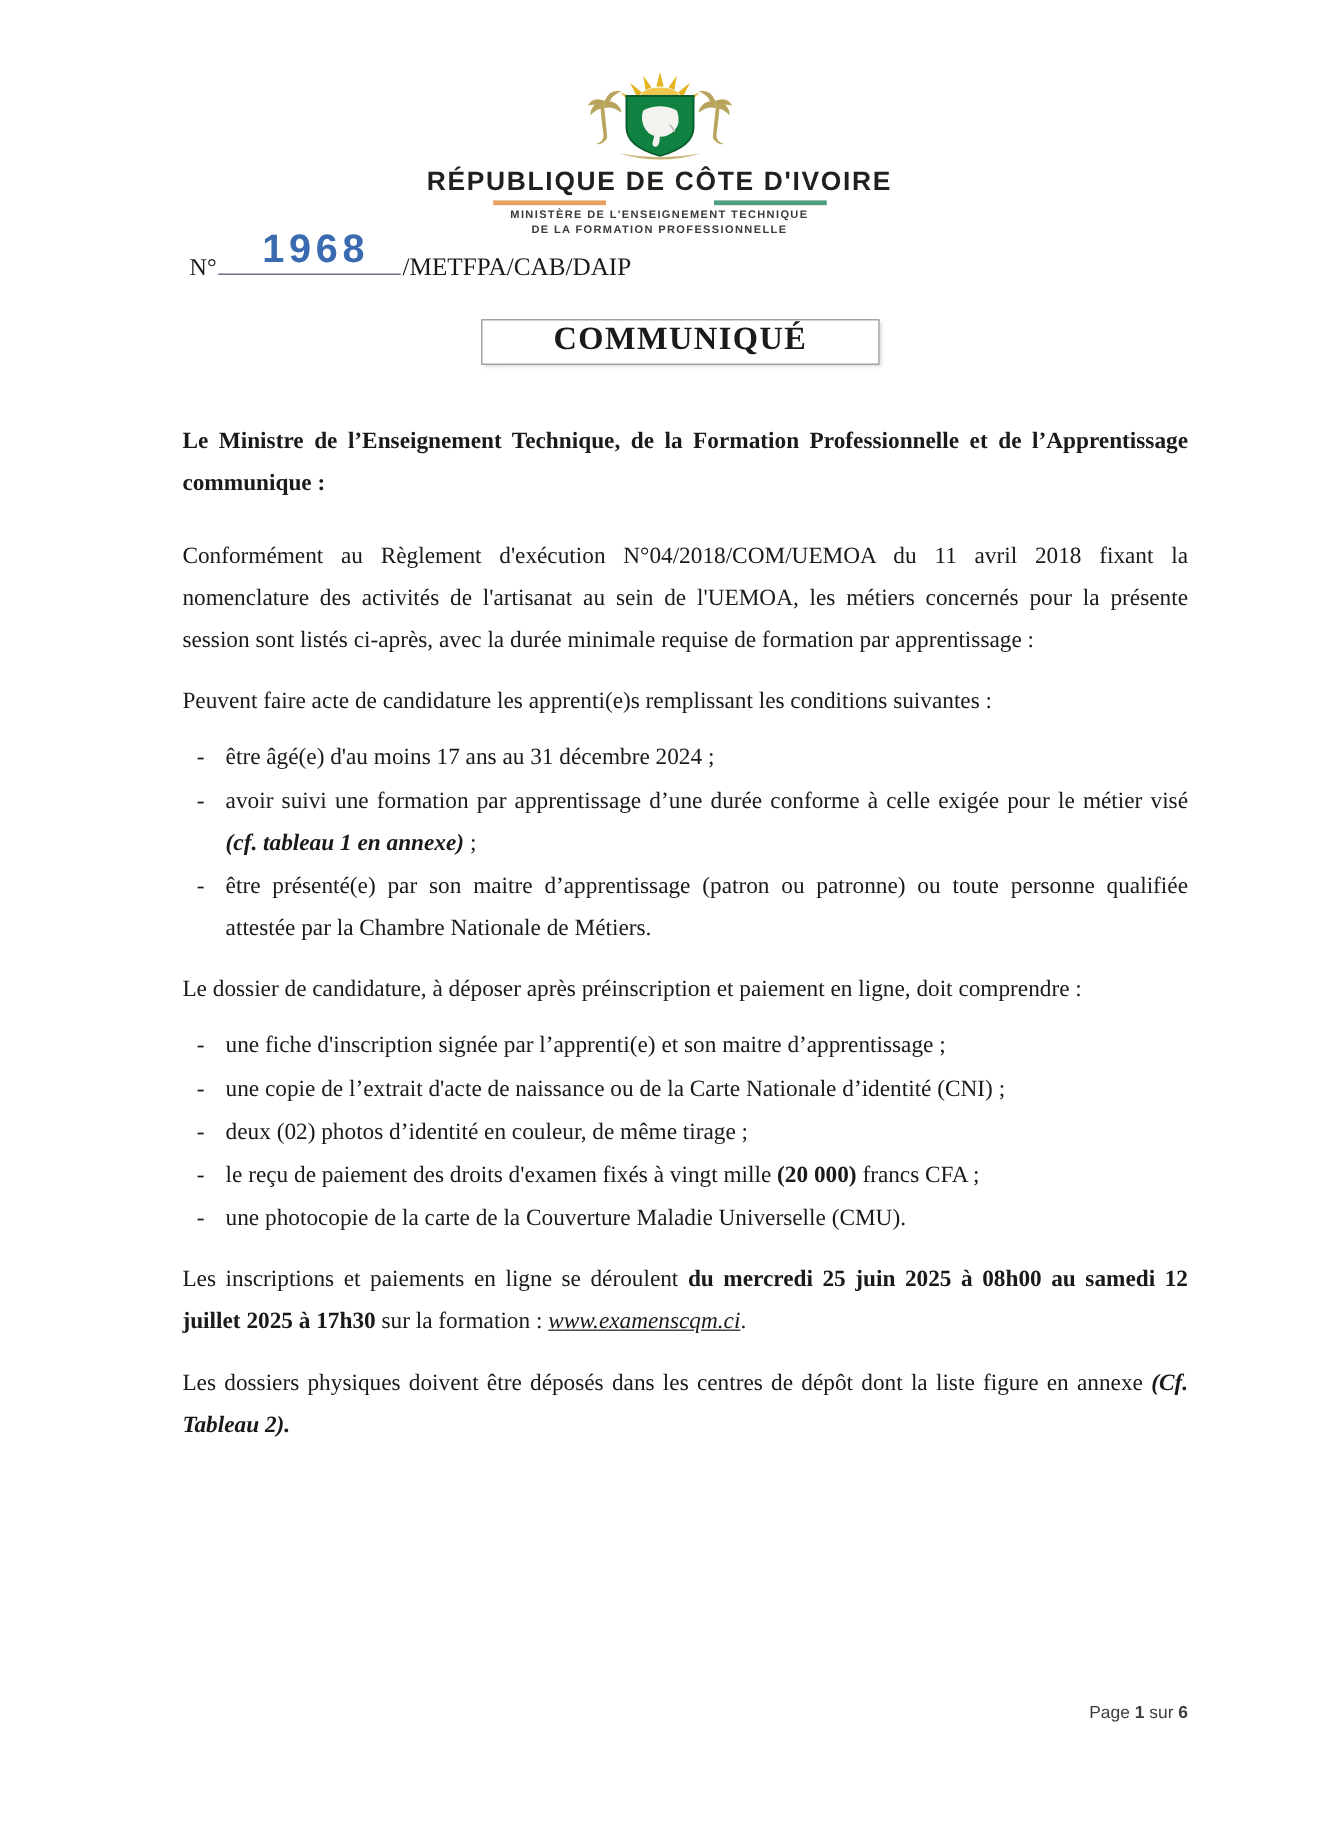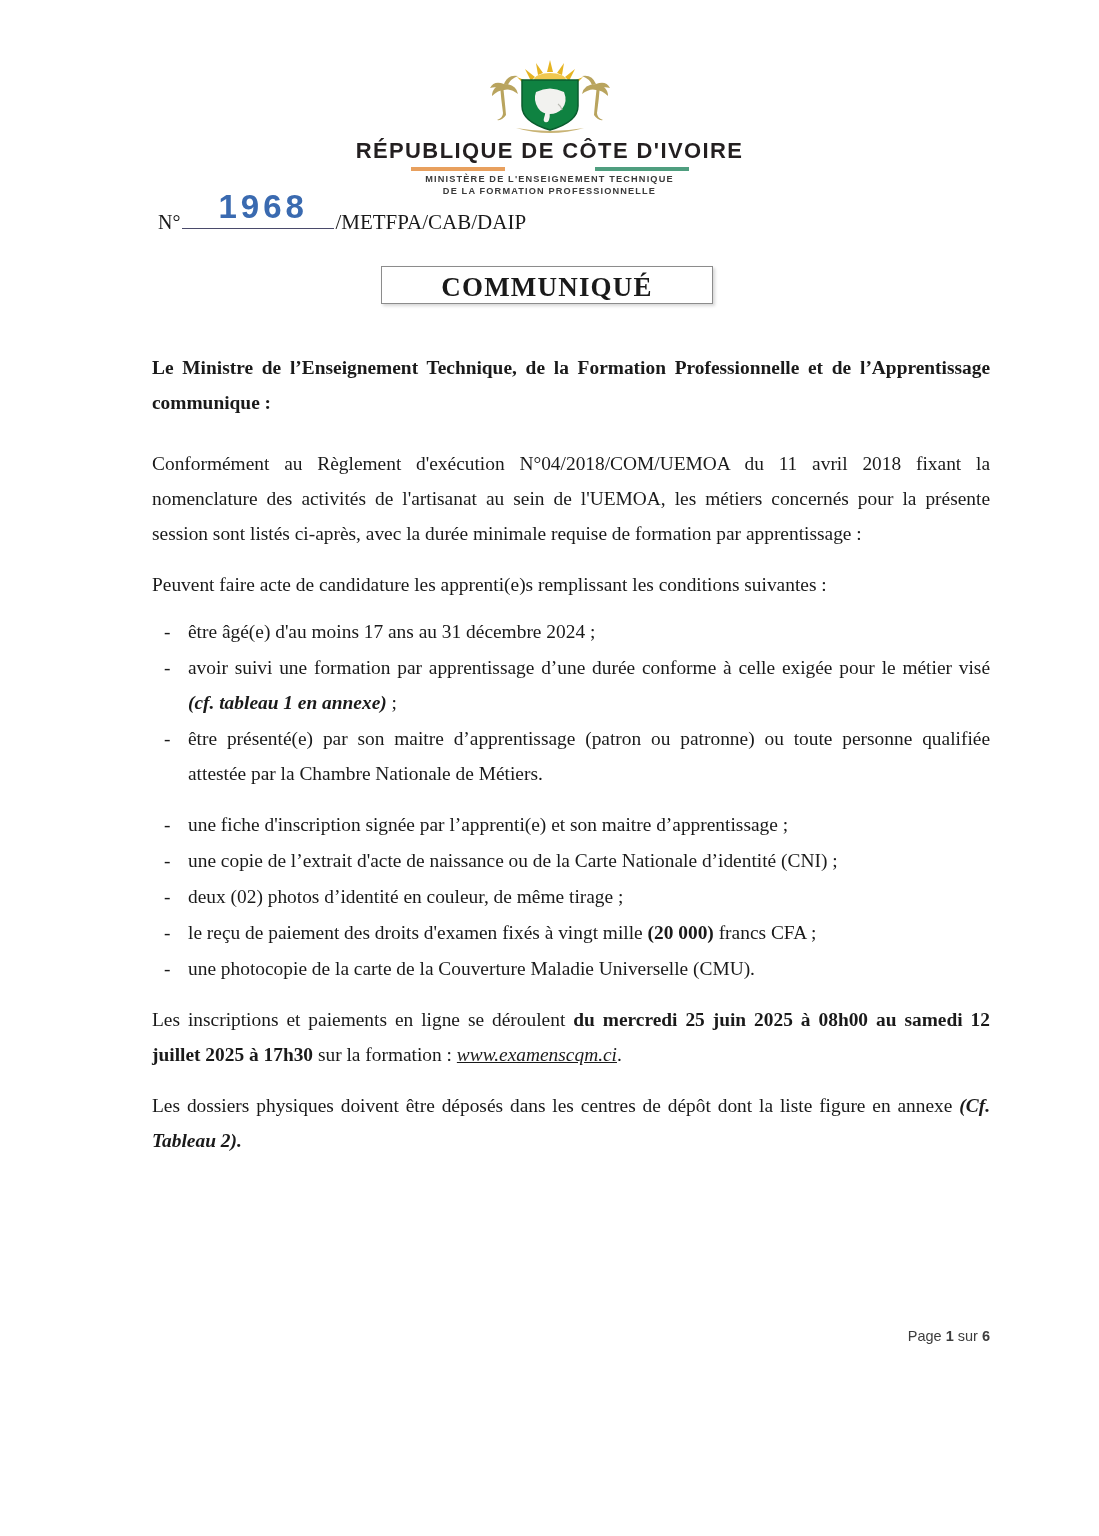--- a/index.html
+++ b/index.html
@@ -85,28 +85,28 @@
     font-size: 33px;
     letter-spacing: 4px;
     color: #3a6ab0;
     white-space: nowrap;
   }
   .ref-suffix { font-size: 21px; margin-left: 1px; }
 
   
   .communique-box {
     position: absolute;
-    left: 381px;
+    left: 401px;
     top: 266px;
     width: 330px;
     height: 36px;
     border: 1.6px solid #8c8c8c;
     box-shadow: 2px 2px 3px rgba(0,0,0,0.16);
     display: flex;
-    align-items: flex-end;
+    align-items: flex-start;
     justify-content: center;
   }
   .communique-title {
     font-size: 27px;
     font-weight: bold;
     letter-spacing: 1.2px;
   }
 
   
   .body-col {
@@ -148,21 +148,21 @@
   .bi { font-weight: bold; font-style: italic; }
   .link-url {
     font-style: italic;
     text-decoration: underline;
   }
 
   
   .page-footer {
     position: absolute;
     right: 109px;
-    top: 1328px;
+    top: 1420px;
     font-family: "Liberation Sans", "DejaVu Sans", sans-serif;
     font-size: 14.5px;
     color: #3d3d3d;
   }
   .page-footer b { font-weight: bold; }
 </style>
 </head>
 <body>
 
 <div class="letterhead">
@@ -247,20 +247,21 @@
       <span>être âgé(e) d'au moins 17 ans au 31 décembre 2024 ;</span><span class="bi"></span><span></span>
     </li>
     <li>
       <span>avoir suivi une formation par apprentissage d’une durée conforme à celle exigée pour le métier visé </span><span class="bi">(cf. tableau 1 en annexe)</span><span> ;</span>
     </li>
     <li>
       <span>être présenté(e) par son maitre d’apprentissage (patron ou patronne) ou toute personne qualifiée attestée par la Chambre Nationale de Métiers.</span><span class="bi"></span><span></span>
     </li>
   </ul>
 
+  <p class="para tight">Le dossier de candidature, à déposer après préinscription et paiement en ligne, doit comprendre :</p>
 
   <ul class="items">
     <li>
       <span>une fiche d'inscription signée par l’apprenti(e) et son maitre d’apprentissage ;</span><span class="bi"></span><span></span>
     </li>
     <li>
       <span>une copie de l’extrait d'acte de naissance ou de la Carte Nationale d’identité (CNI) ;</span><span class="bi"></span><span></span>
     </li>
     <li>
       <span>deux (02) photos d’identité en couleur, de même tirage ;</span><span class="bi"></span><span></span>

